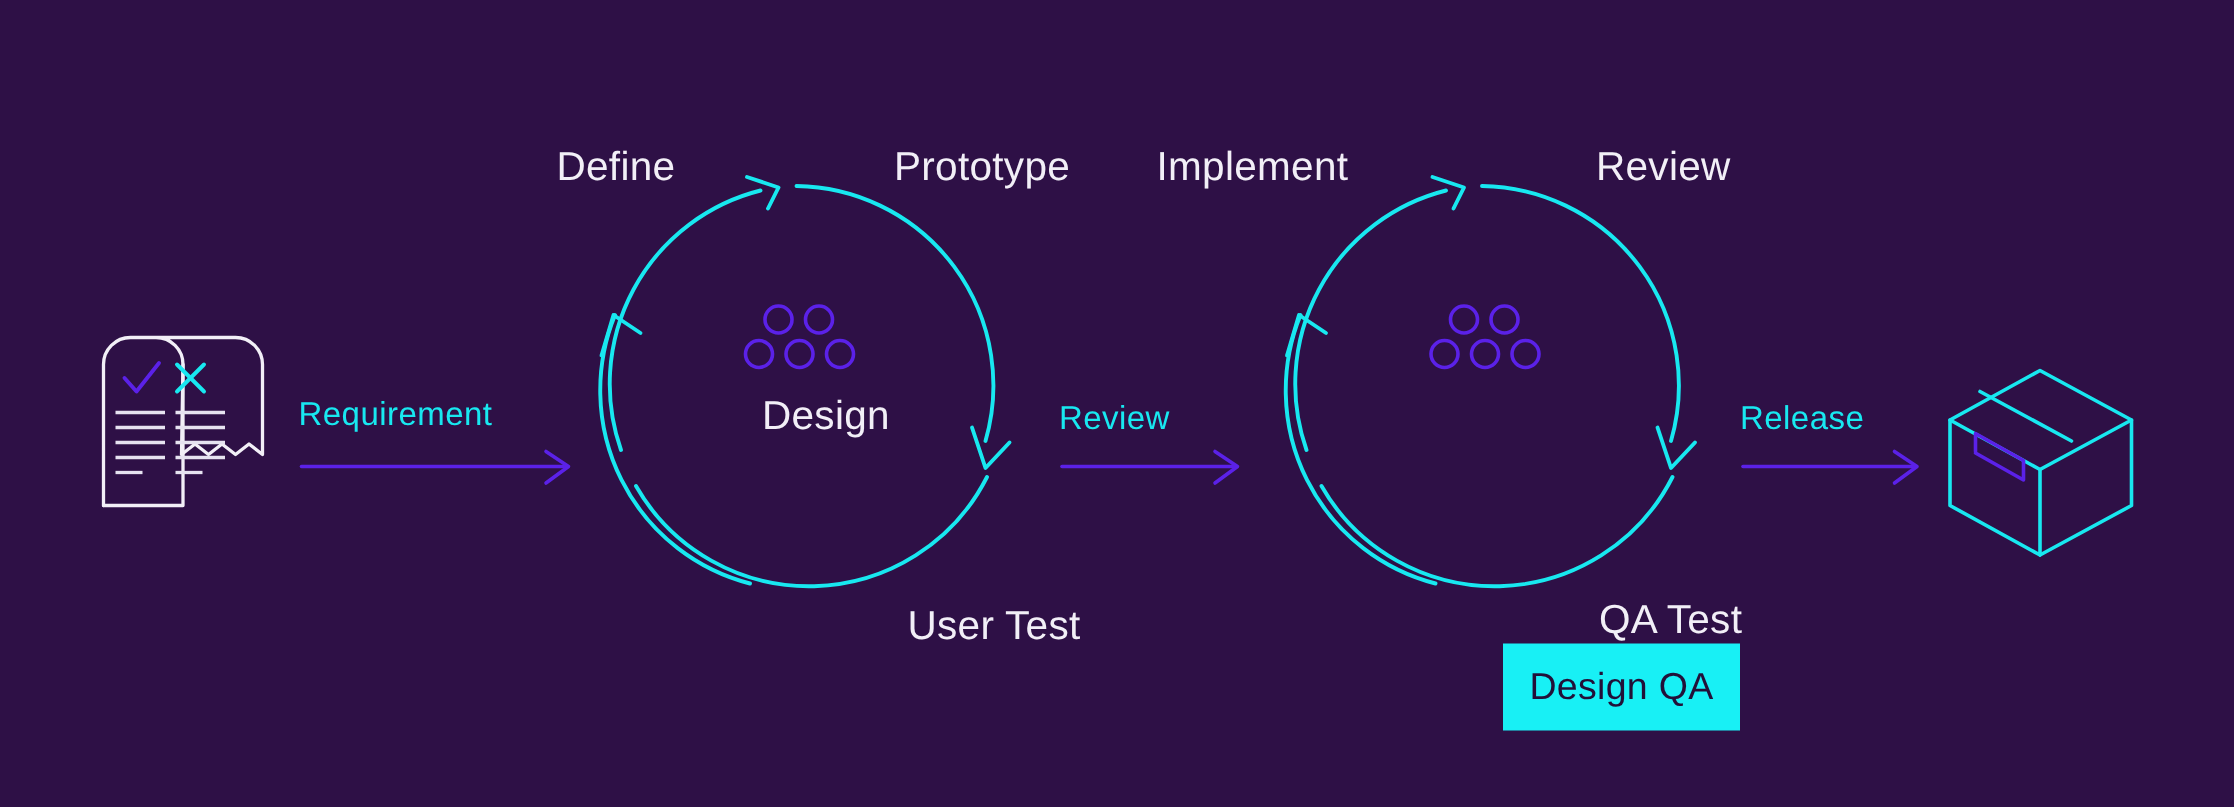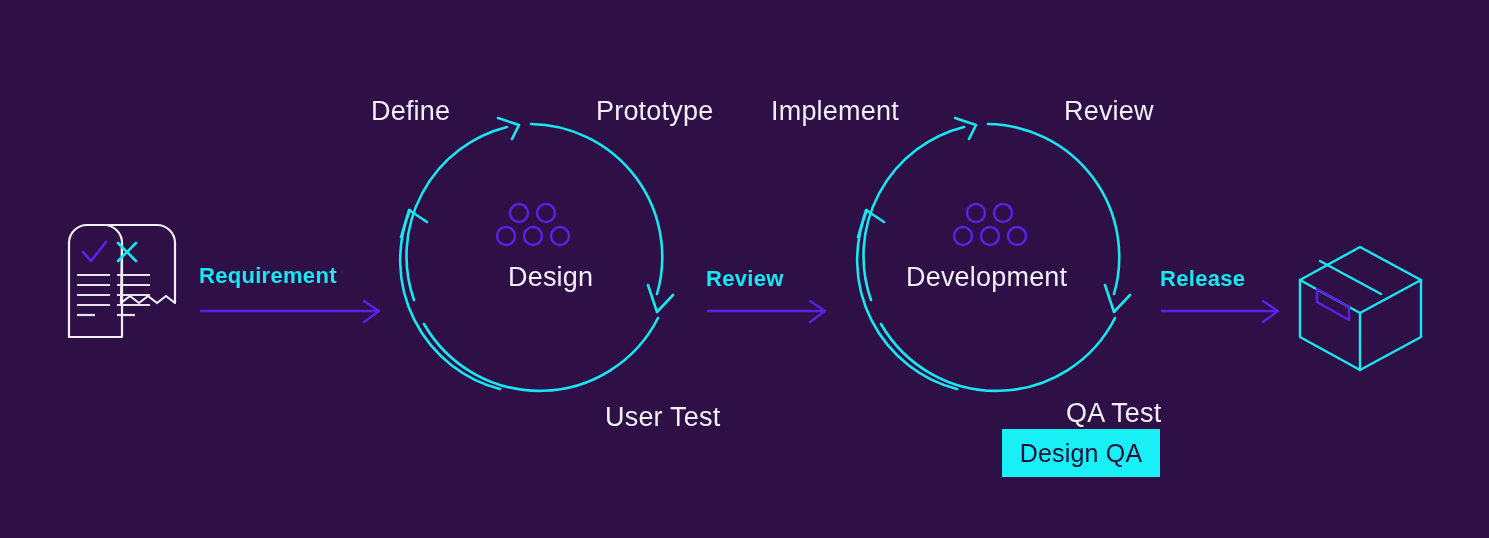--- a/index.html
+++ b/index.html
@@ -20,21 +20,21 @@
     font-weight:400;
     letter-spacing:0.2px;
     line-height:1;
   }
   .lbl.center{font-size:27px;}
   .conn{
     position:absolute;
     white-space:nowrap;
     color:#18E8F0;
     font-size:22px;
-    font-weight:700;
+    font-weight:400;
     letter-spacing:0.3px;
     line-height:1;
   }
   .badge{
     position:absolute;
     background:#18F0F5;
     color:#221038;
     font-size:25px;
     font-weight:400;
     display:flex;
@@ -151,21 +151,20 @@
   </svg>
 
   <div class="lbl" style="left:371px;top:98px;">Define</div>
   <div class="lbl" style="left:596px;top:98px;">Prototype</div>
   <div class="lbl" style="left:605px;top:404px;">User Test</div>
   <div class="lbl center" style="left:492px;top:264px;margin-left:16px;">Design</div>
 
   <div class="lbl" style="left:771px;top:98px;">Implement</div>
   <div class="lbl" style="left:1064px;top:98px;">Review</div>
   <div class="lbl" style="left:1066px;top:400px;">QA Test</div>
-  <div class="lbl center" style="left:906px;top:264px;">Development</div>
 
   <div class="conn" style="left:199px;top:265px;">Requirement</div>
   <div class="conn" style="left:706px;top:268px;">Review</div>
   <div class="conn" style="left:1160px;top:268px;">Release</div>
 
-  <div class="badge" style="left:1002px;top:429px;width:158px;height:48px;">Design QA</div>
+  <div class="badge" style="left:1002px;top:429px;width:158px;height:58px;">Design QA</div>
 
 </div>
 
 </body></html>

